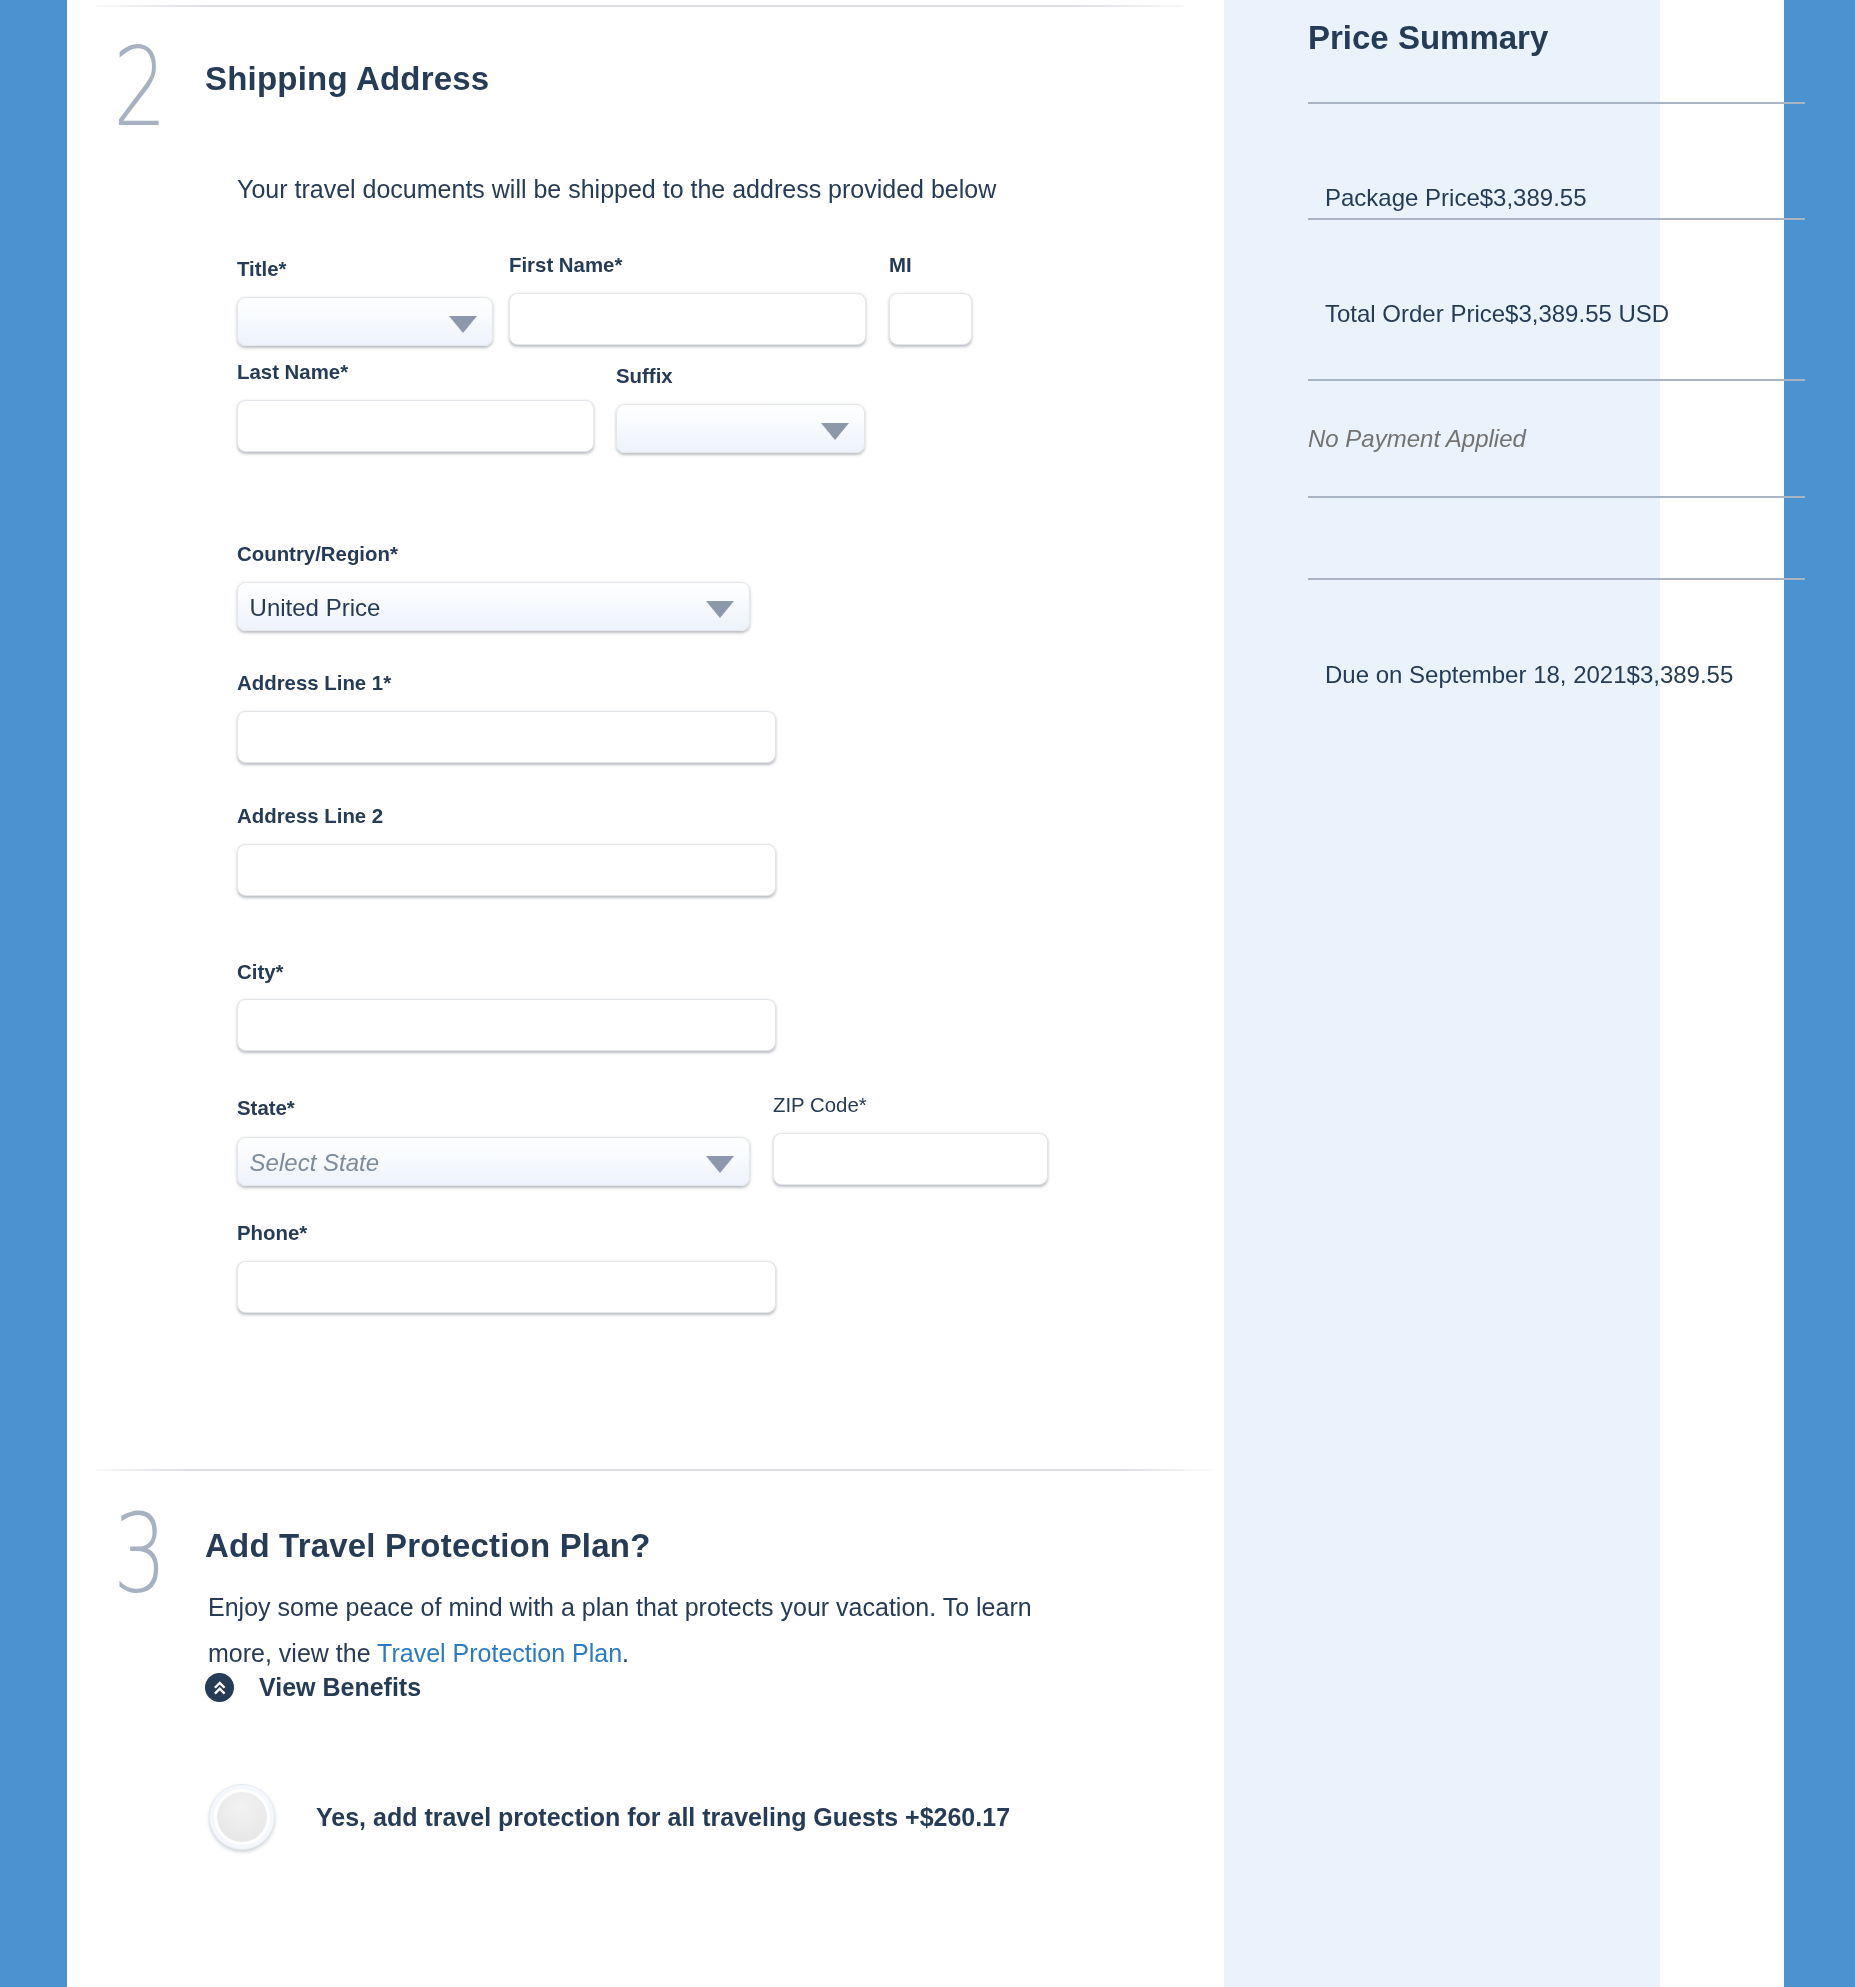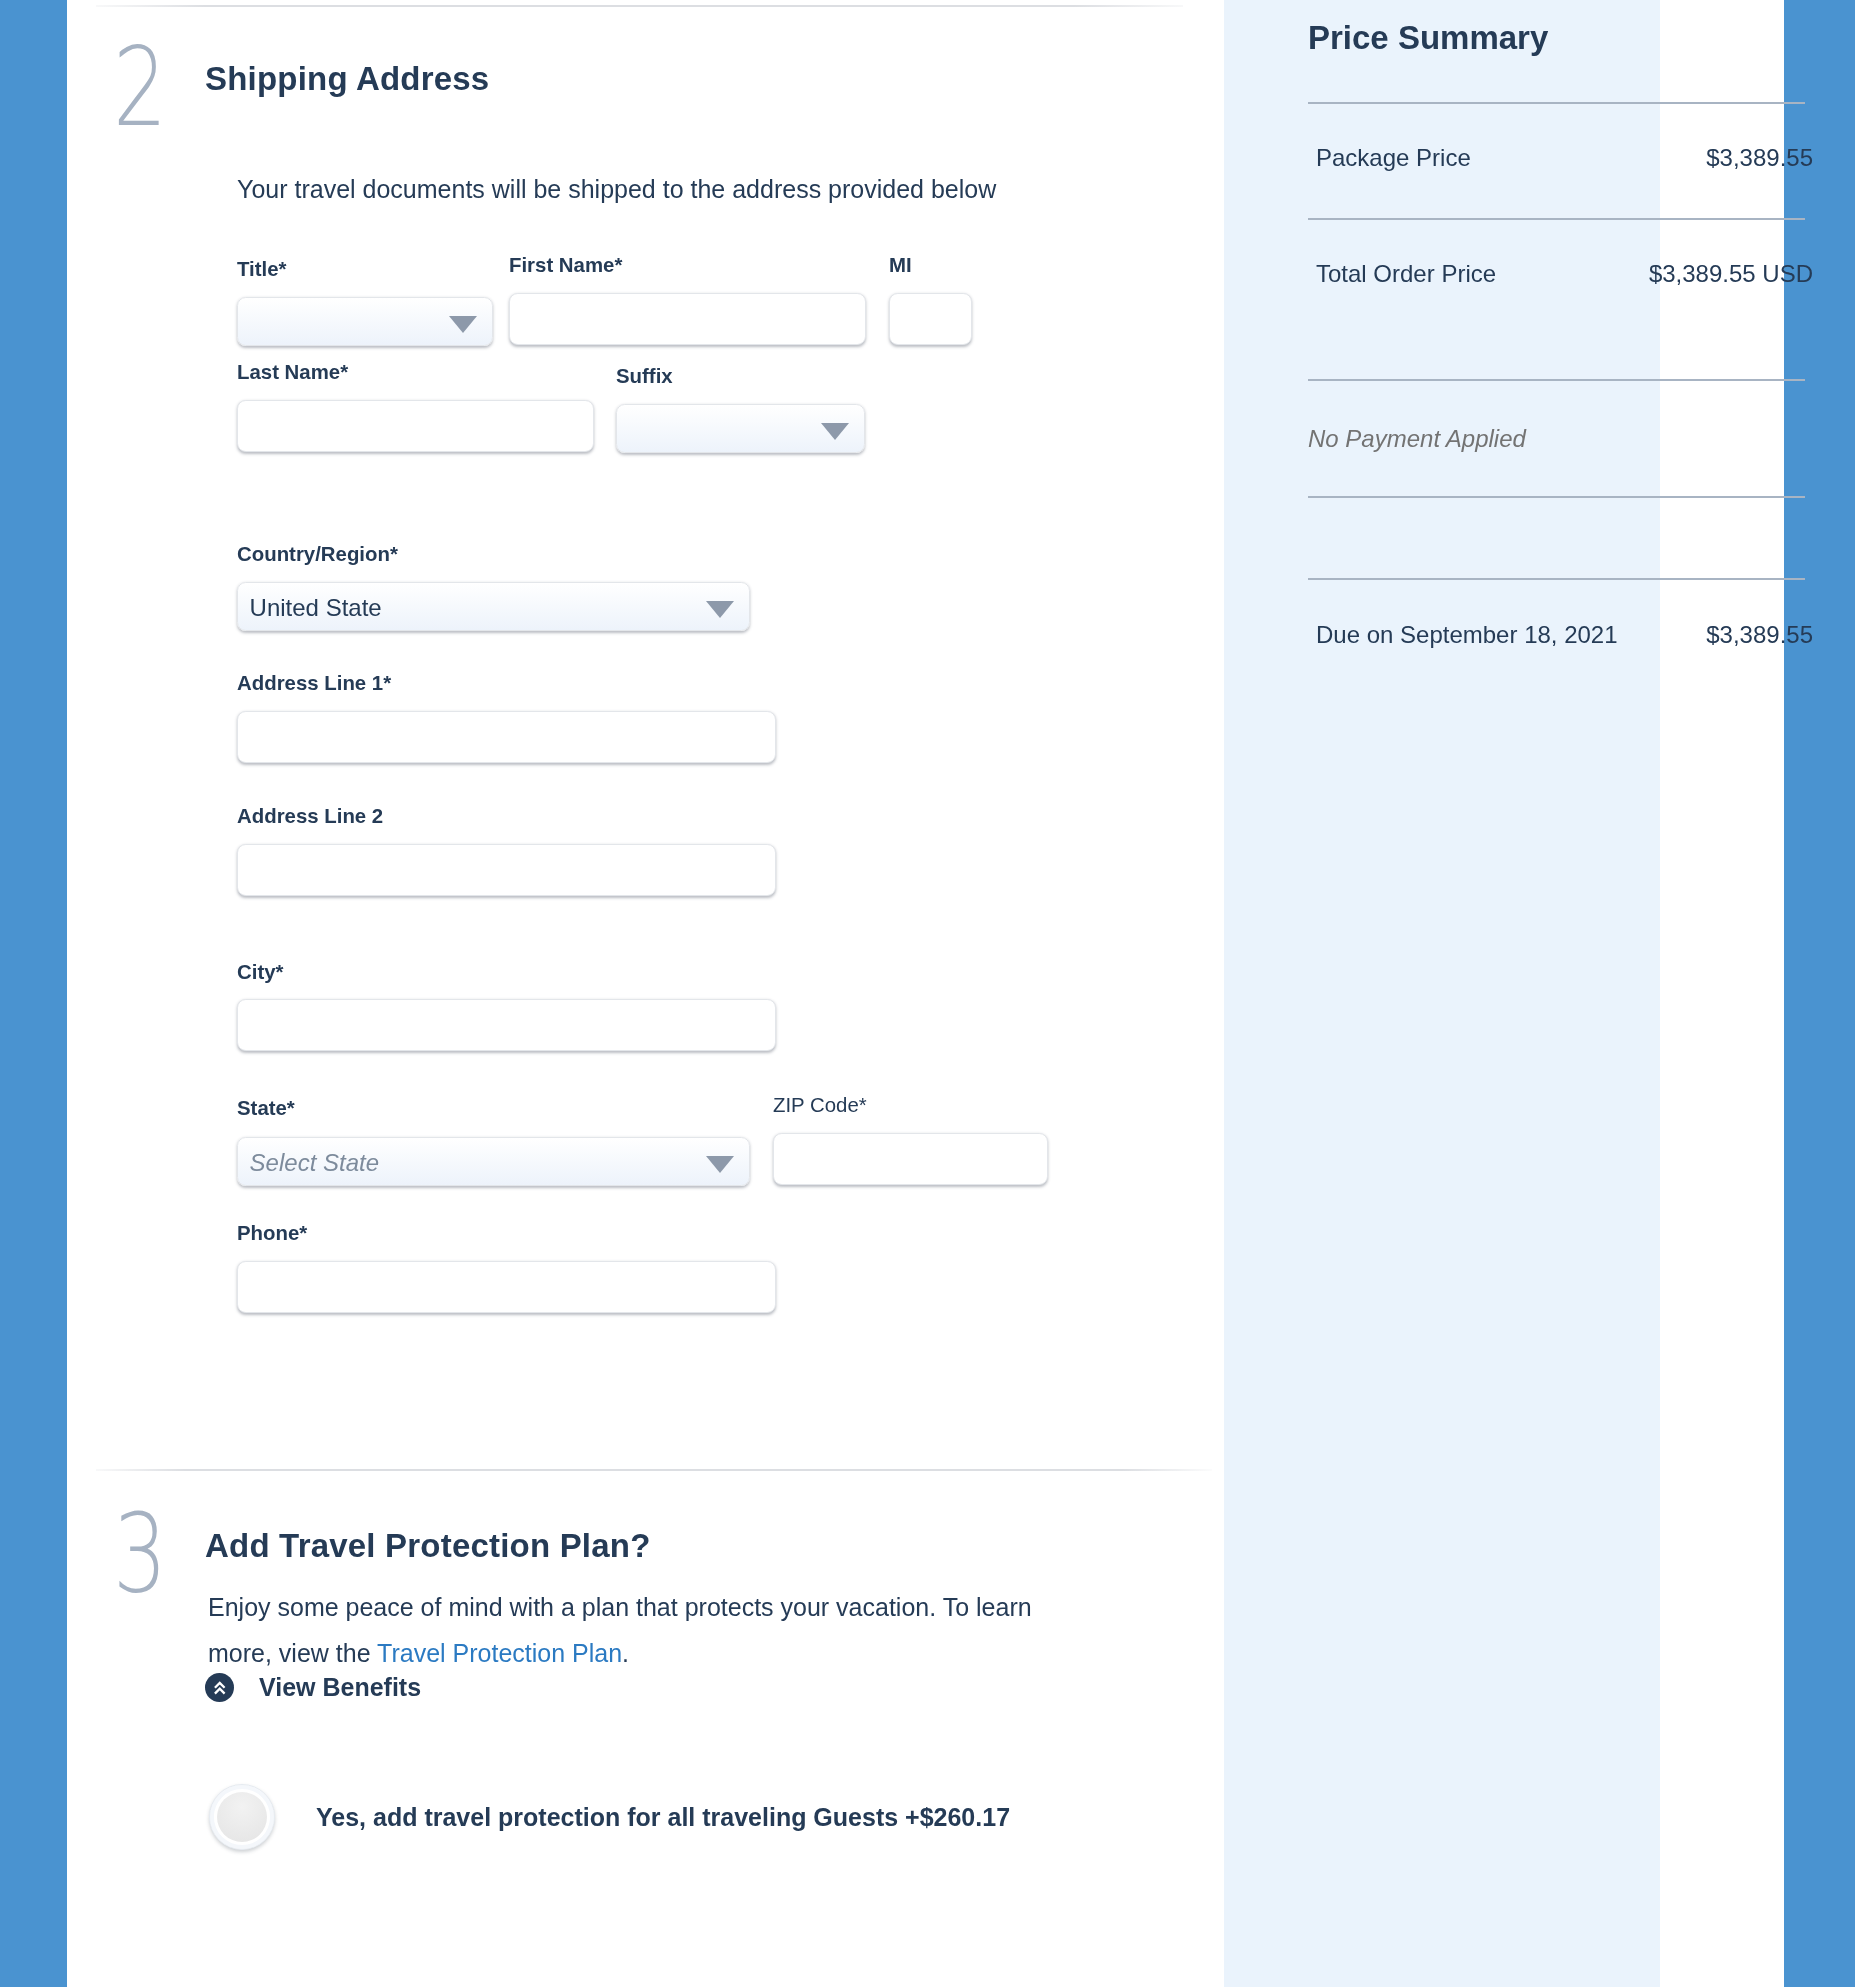--- a/index.html
+++ b/index.html
@@ -107,22 +107,22 @@
   .radio-label { margin-left: 41px; font-size: 25px; font-weight: bold; color: #253b56; }
 
   
   .ps-title {
     position: absolute; left: 84px; top: 19.4px; font-size: 33px; font-weight: bold; color: #253b56;
   }
   .ps-rule {
     position: absolute; left: 84px; width: 497px; height: 1.9px; background: #a8b4c3;
   }
   .ps-row {
-    position: absolute; left: 92px; width: 497px; display: flex; justify-content: space-between;
-    font-size: 24px; color: #253b56;
+    position: absolute; left: 101px; width: 497px; display: flex; justify-content: flex-start;
+    font-size: 24px; color: #253b56; margin-top: 40px;
   }
   .ps-row.bold { font-weight: bold; }
   .ps-note { position: absolute; left: 84px; font-size: 24px; font-style: italic; color: #737373; }
   .info-icon {
     display: inline-block; width: 26px; height: 26px; border-radius: 50%;
     background: #7d8b9c; color: #fff; font-size: 18.4px; font-weight: bold;
     text-align: center; line-height: 26px; margin-left: 5.8px; vertical-align: -7.8px;
     font-family: "DejaVu Serif", serif; cursor: pointer;
   }
 </style>
@@ -154,21 +154,21 @@
     <div class="field" style="left:170px; top:400px; width:357px;"></div>
 
     <div class="label" style="left:549px; top:365px;">Suffix</div>
     <div class="select" style="left:549px; top:404px; width:249px;">
       <span class="value"></span>
       <span class="arrow"></span>
     </div>
 
     <div class="label" style="left:170px; top:543px;">Country/Region*</div>
     <div class="select" style="left:170px; top:582px; width:513px;">
-      <span class="value">United State</span>
+      <span class="value">United Price</span>
       <span class="arrow"></span>
     </div>
 
     <div class="label" style="left:170px; top:672px;">Address Line 1*</div>
     <div class="field" style="left:170px; top:711px; width:539px;"></div>
 
     <div class="label" style="left:170px; top:805px;">Address Line 2</div>
     <div class="field" style="left:170px; top:844px; width:539px;"></div>
 
     <div class="label" style="left:170px; top:961px;">City*</div>

